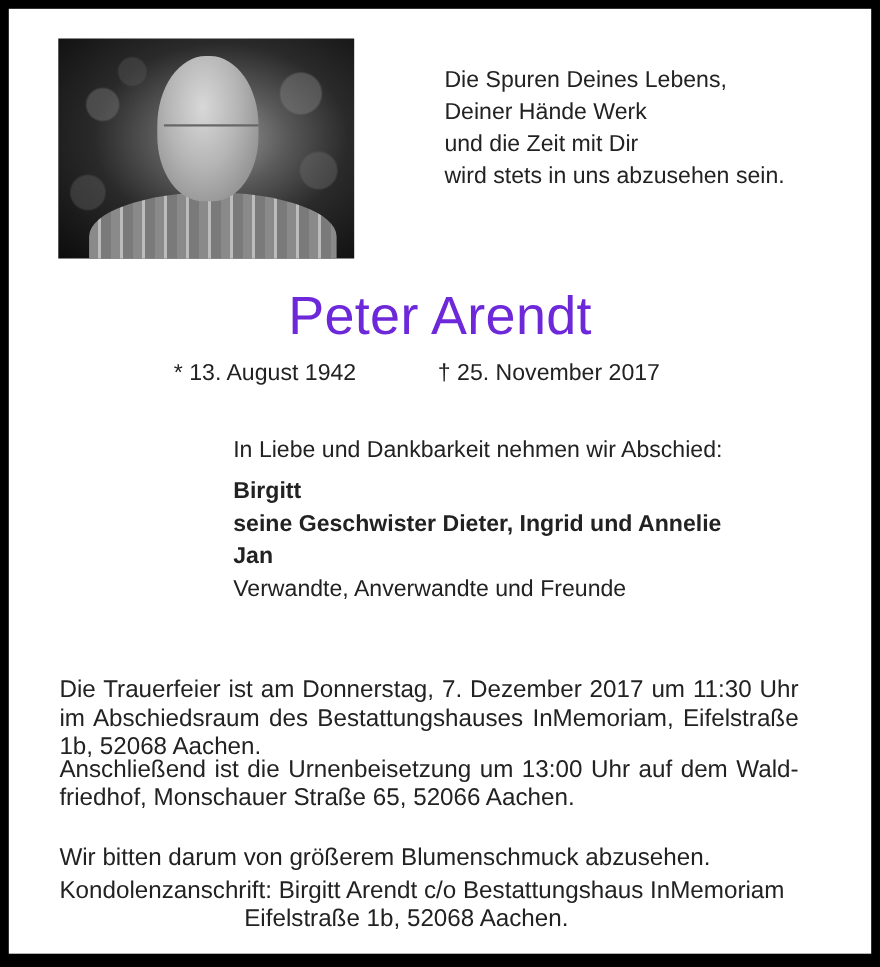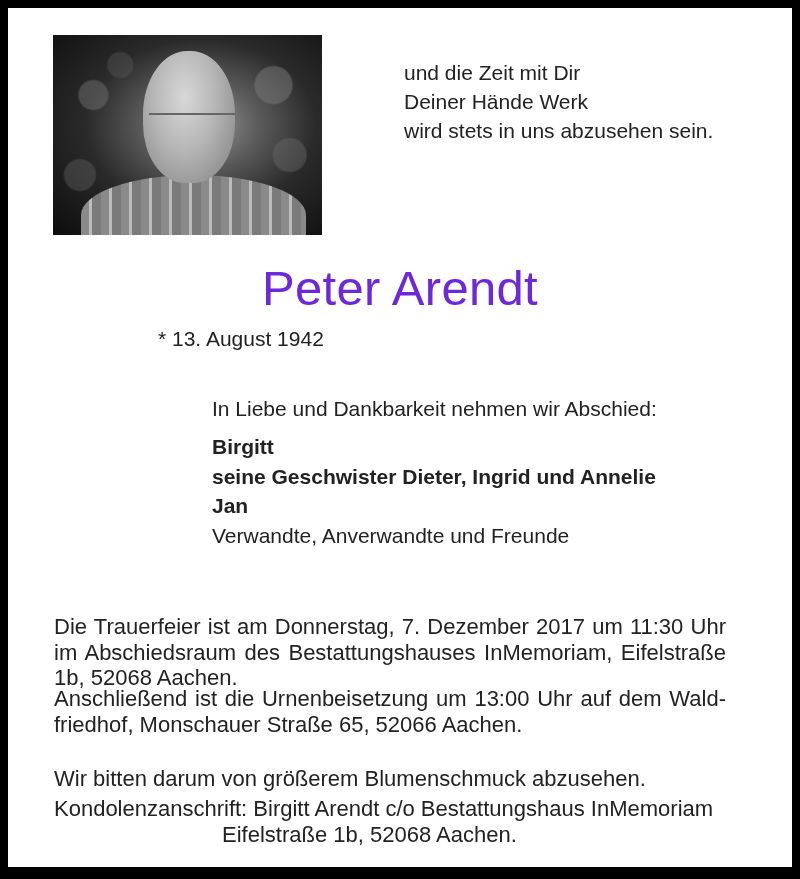--- a/index.html
+++ b/index.html
@@ -39,27 +39,29 @@
 <div class="paper">
 
   <div class="photo">
     <div class="leaves"></div>
     <div class="shirt"></div>
     <div class="head"></div>
     <div class="glasses"></div>
   </div>
 
   <div class="verse">
+    <div>Die Spuren Deines Lebens,</div>
+    <div>Deiner Hände Werk</div>
     <div>und die Zeit mit Dir</div>
-    <div>Deiner Hände Werk</div>
     <div>wird stets in uns abzusehen sein.</div>
   </div>
 
   <div class="name">Peter Arendt</div>
   <div class="dates birth">* 13. August 1942</div>
+  <div class="dates death">† 25. November 2017</div>
 
   <div class="farewell">In Liebe und Dankbarkeit nehmen wir Abschied:</div>
 
   <div class="mourners">
     <div class="bold">Birgitt</div>
     <div class="bold">seine Geschwister Dieter, Ingrid und Annelie</div>
     <div class="bold">Jan</div>
     <div class="reg">Verwandte, Anverwandte und Freunde</div>
   </div>
 

